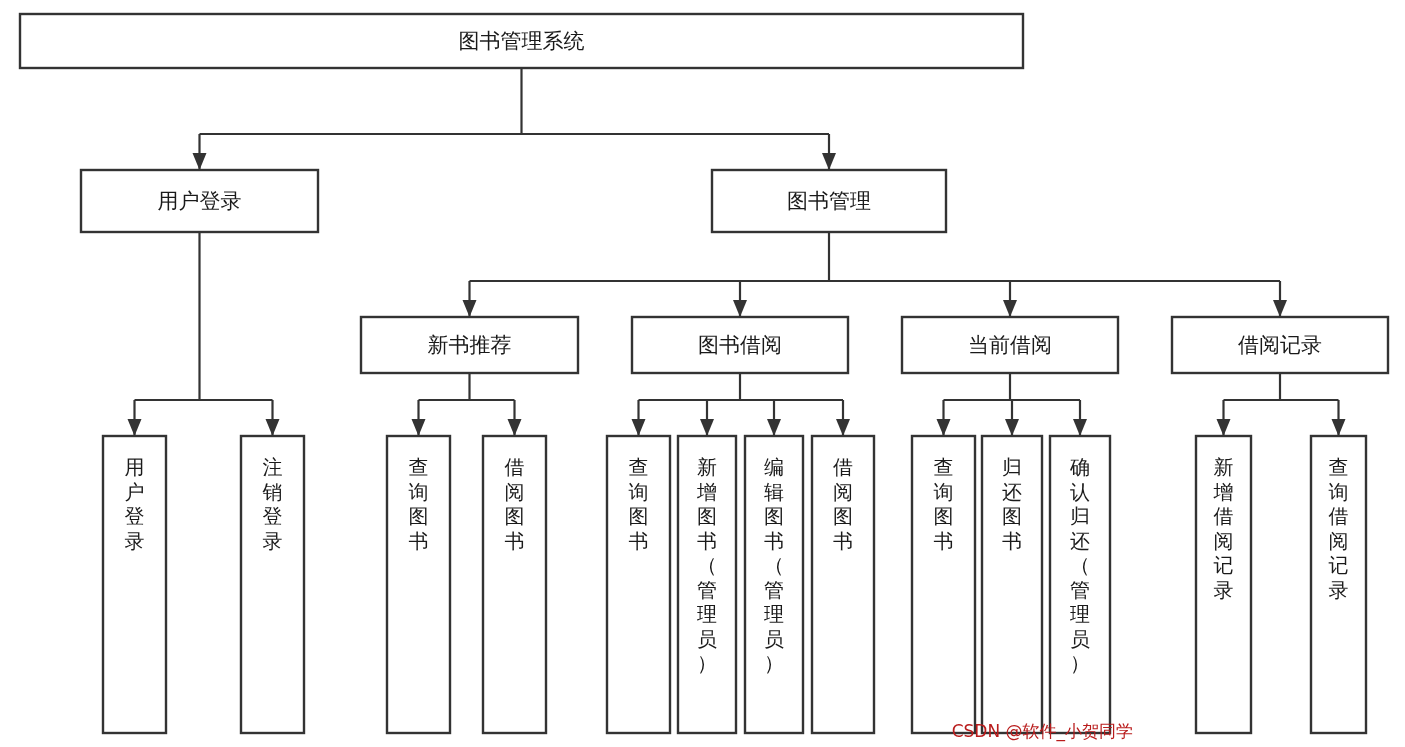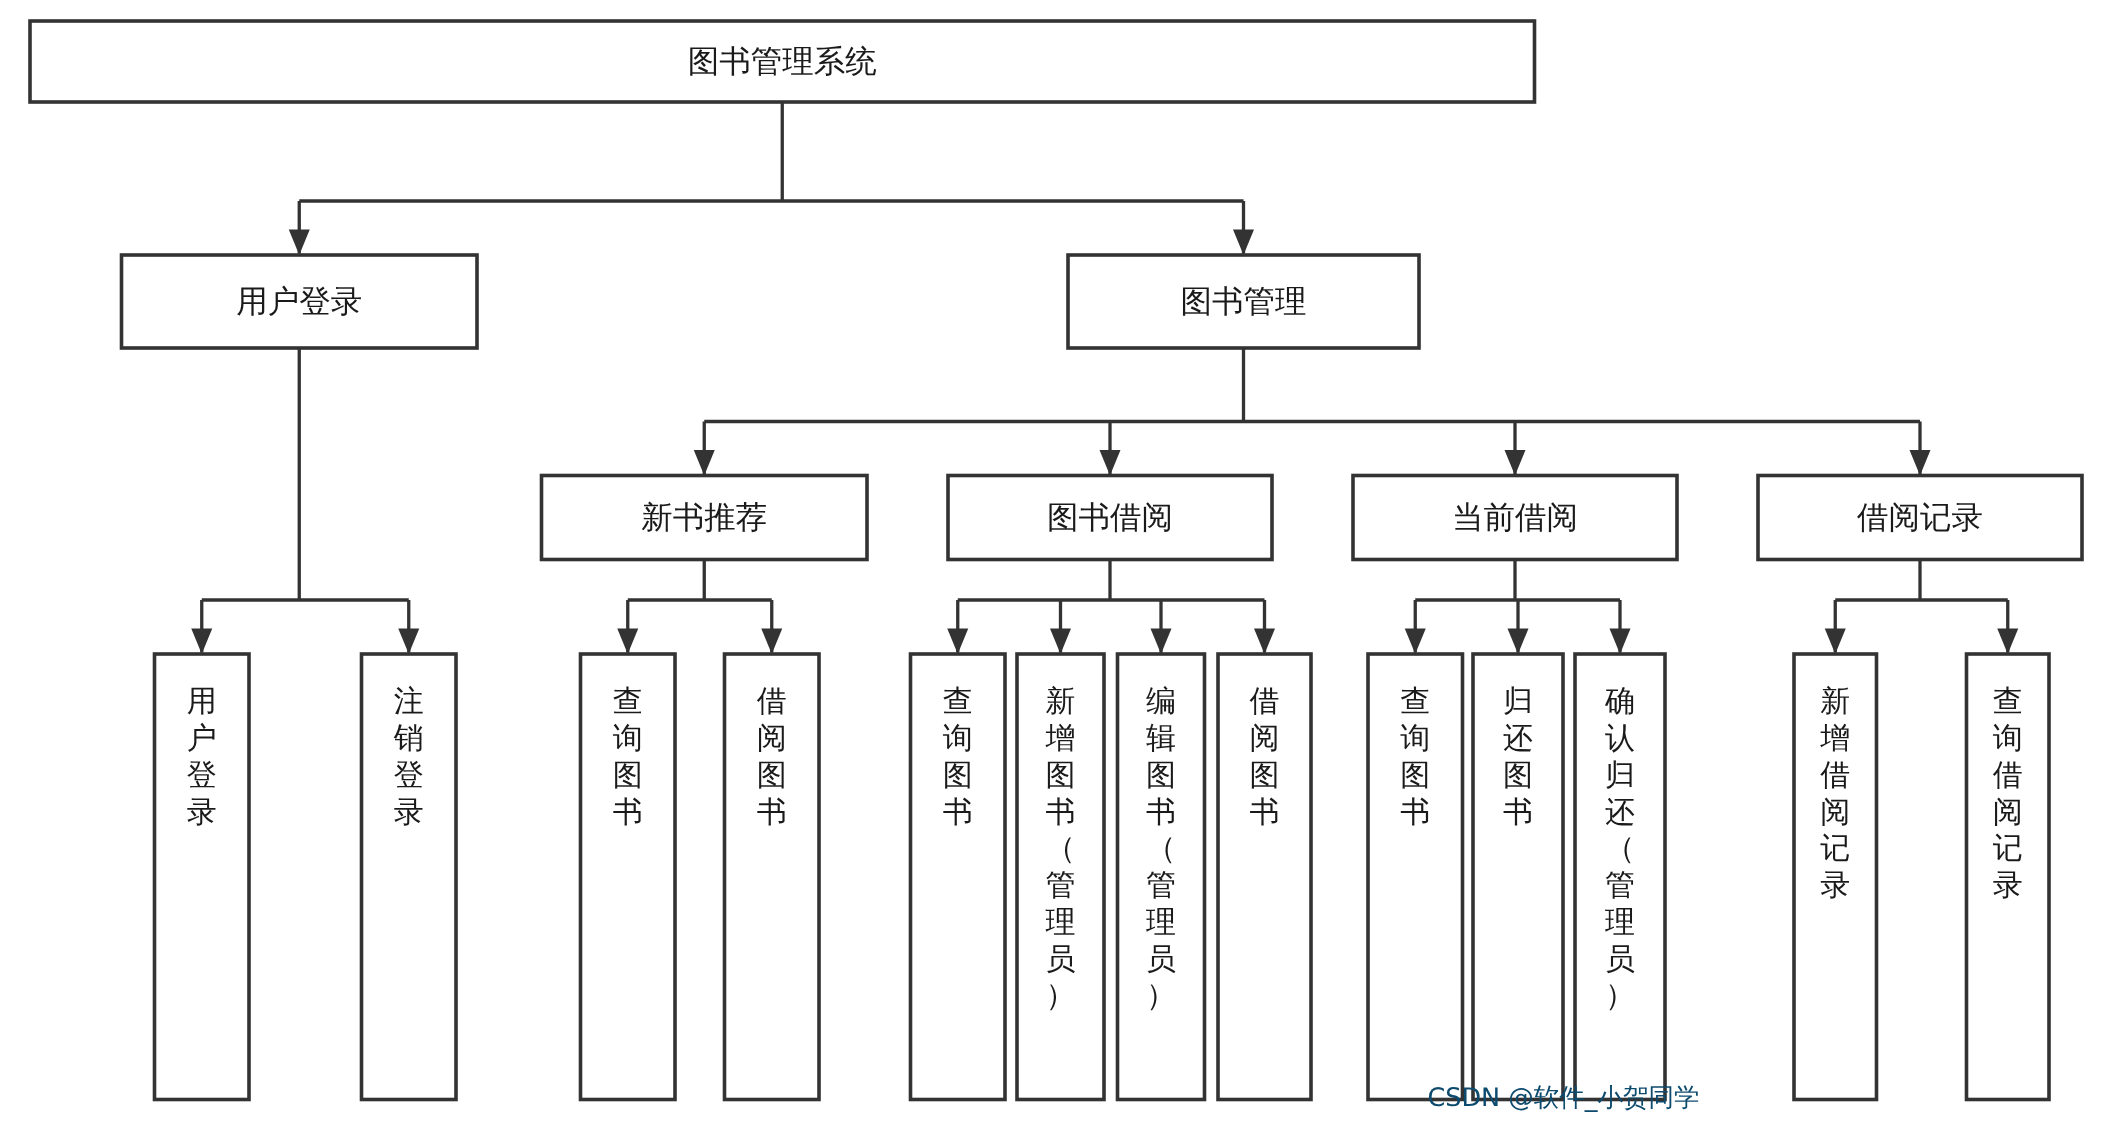--- a/index.html
+++ b/index.html
@@ -42,21 +42,21 @@
   }
   .arrow-head {
     fill: #333333;
   }
   .watermark {
     position: absolute;
     right: 10px;
     bottom: 4px;
     font-family: "DejaVu Sans", "Liberation Sans", sans-serif;
     font-size: 17px;
-    color: #0c4a6e;
+    color: #b91c1c;
     white-space: nowrap;
     user-select: none;
     text-align: right;
   }
 </style>
 </head>
 <body>
 
 <div id="diagram-root">
   <svg class="flow" viewBox="0 0 1405 747" xmlns="http://www.w3.org/2000/svg">

